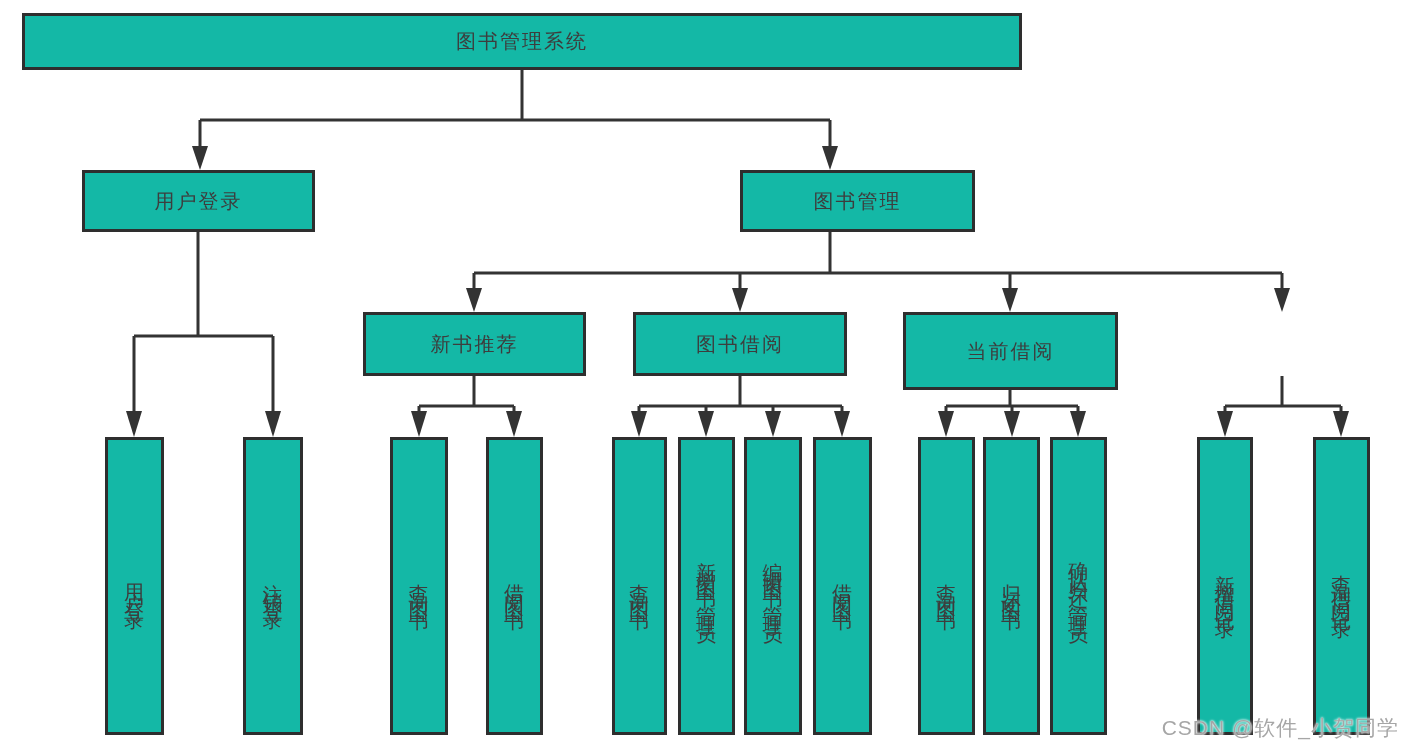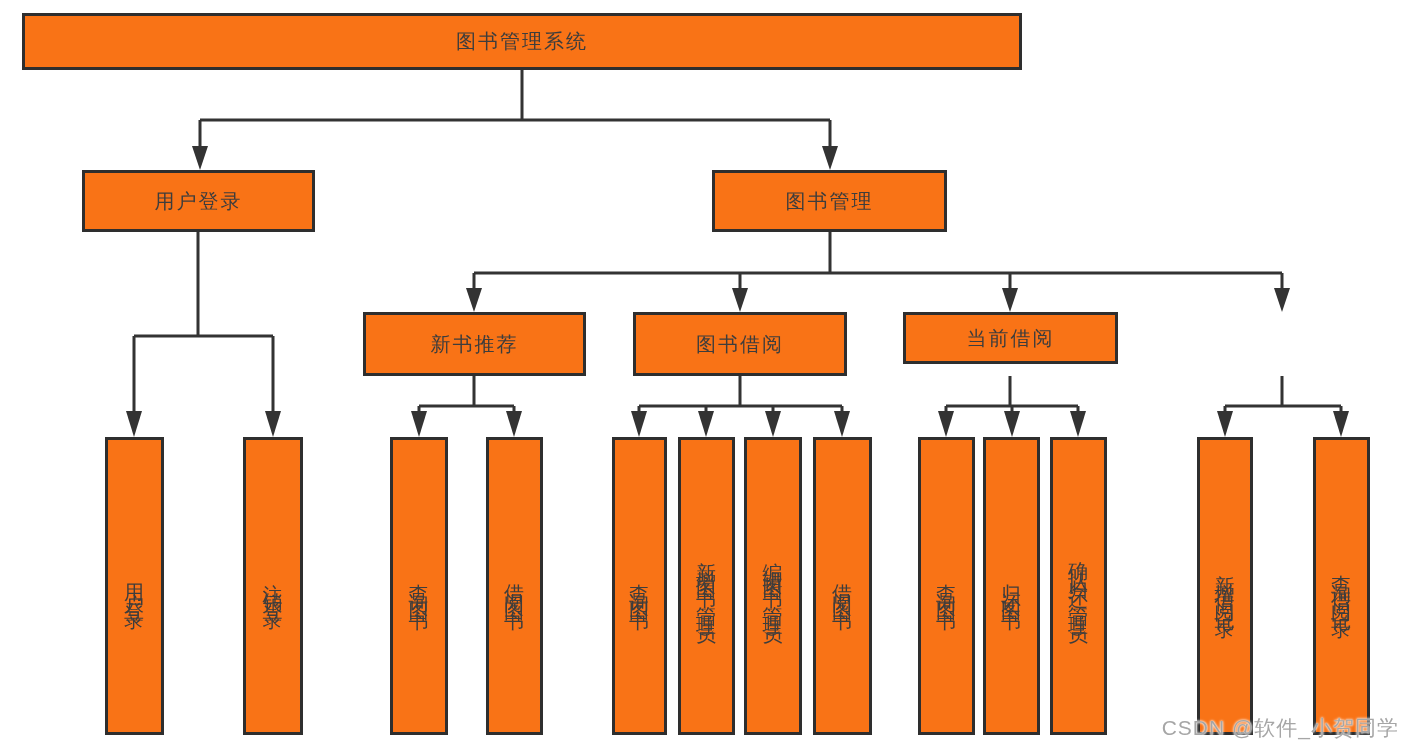--- a/index.html
+++ b/index.html
@@ -18,21 +18,21 @@
   #connectors {
     position: absolute;
     left: 0; top: 0;
     width: 1405px; height: 747px;
     z-index: 1;
   }
   .node {
     position: absolute;
     box-sizing: border-box;
     border: 3px solid #2e2e2e;
-    background: #f97316;
+    background: #14b8a6;
     display: flex;
     align-items: center;
     justify-content: center;
     color: #3d3d3d;
     z-index: 2;
     font-size: 20px;
     letter-spacing: 2px;
   }
   .leaf {
     top: 437px;
@@ -109,31 +109,31 @@
     </g>
   </svg>
 
   <div class="node" style="left:22px; top:13px; width:1000px; height:57px;">
     <span>图书管理系统</span>
   </div>
 
   <div class="node" style="left:82px; top:170px; width:233px; height:62px;">
     <span>用户登录</span>
   </div>
-  <div class="node" style="left:712px; top:170px; width:235px; height:62px;text-align:center;">
+  <div class="node" style="left:740px; top:170px; width:235px; height:62px;text-align:center;">
     <span>图书管理</span>
   </div>
 
   <div class="node" style="left:363px; top:312px; width:223px; height:64px;">
     <span>新书推荐</span>
   </div>
   <div class="node" style="left:633px; top:312px; width:214px; height:64px;">
     <span>图书借阅</span>
   </div>
-  <div class="node" style="left:903px; top:312px; width:215px; height:52px;">
+  <div class="node" style="left:903px; top:312px; width:215px; height:78px;">
     <span>当前借阅</span>
   </div>
 
   <div class="node leaf" style="left:105px; width:59px;">
     <span class="vtext">用户登录</span>
   </div>
   <div class="node leaf" style="left:243px; width:60px;">
     <span class="vtext">注销登录</span>
   </div>
 

